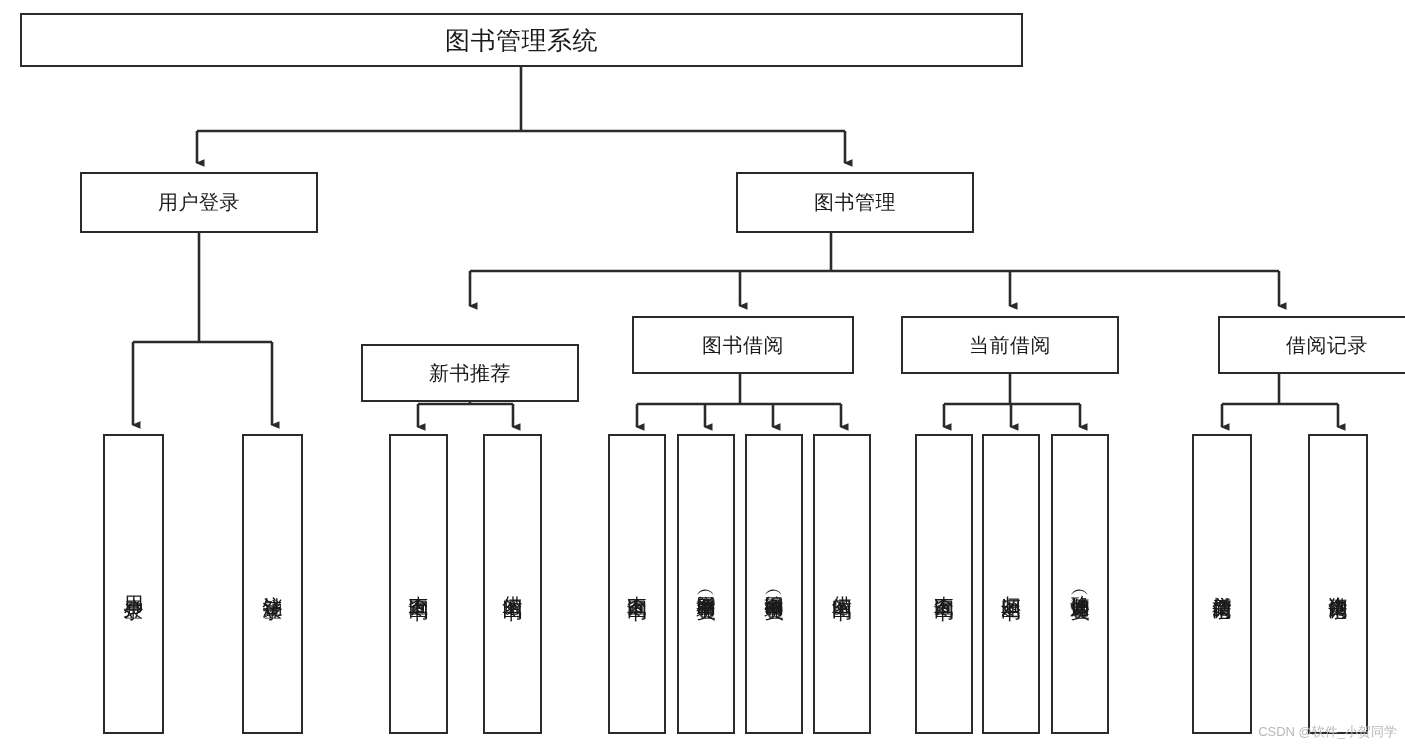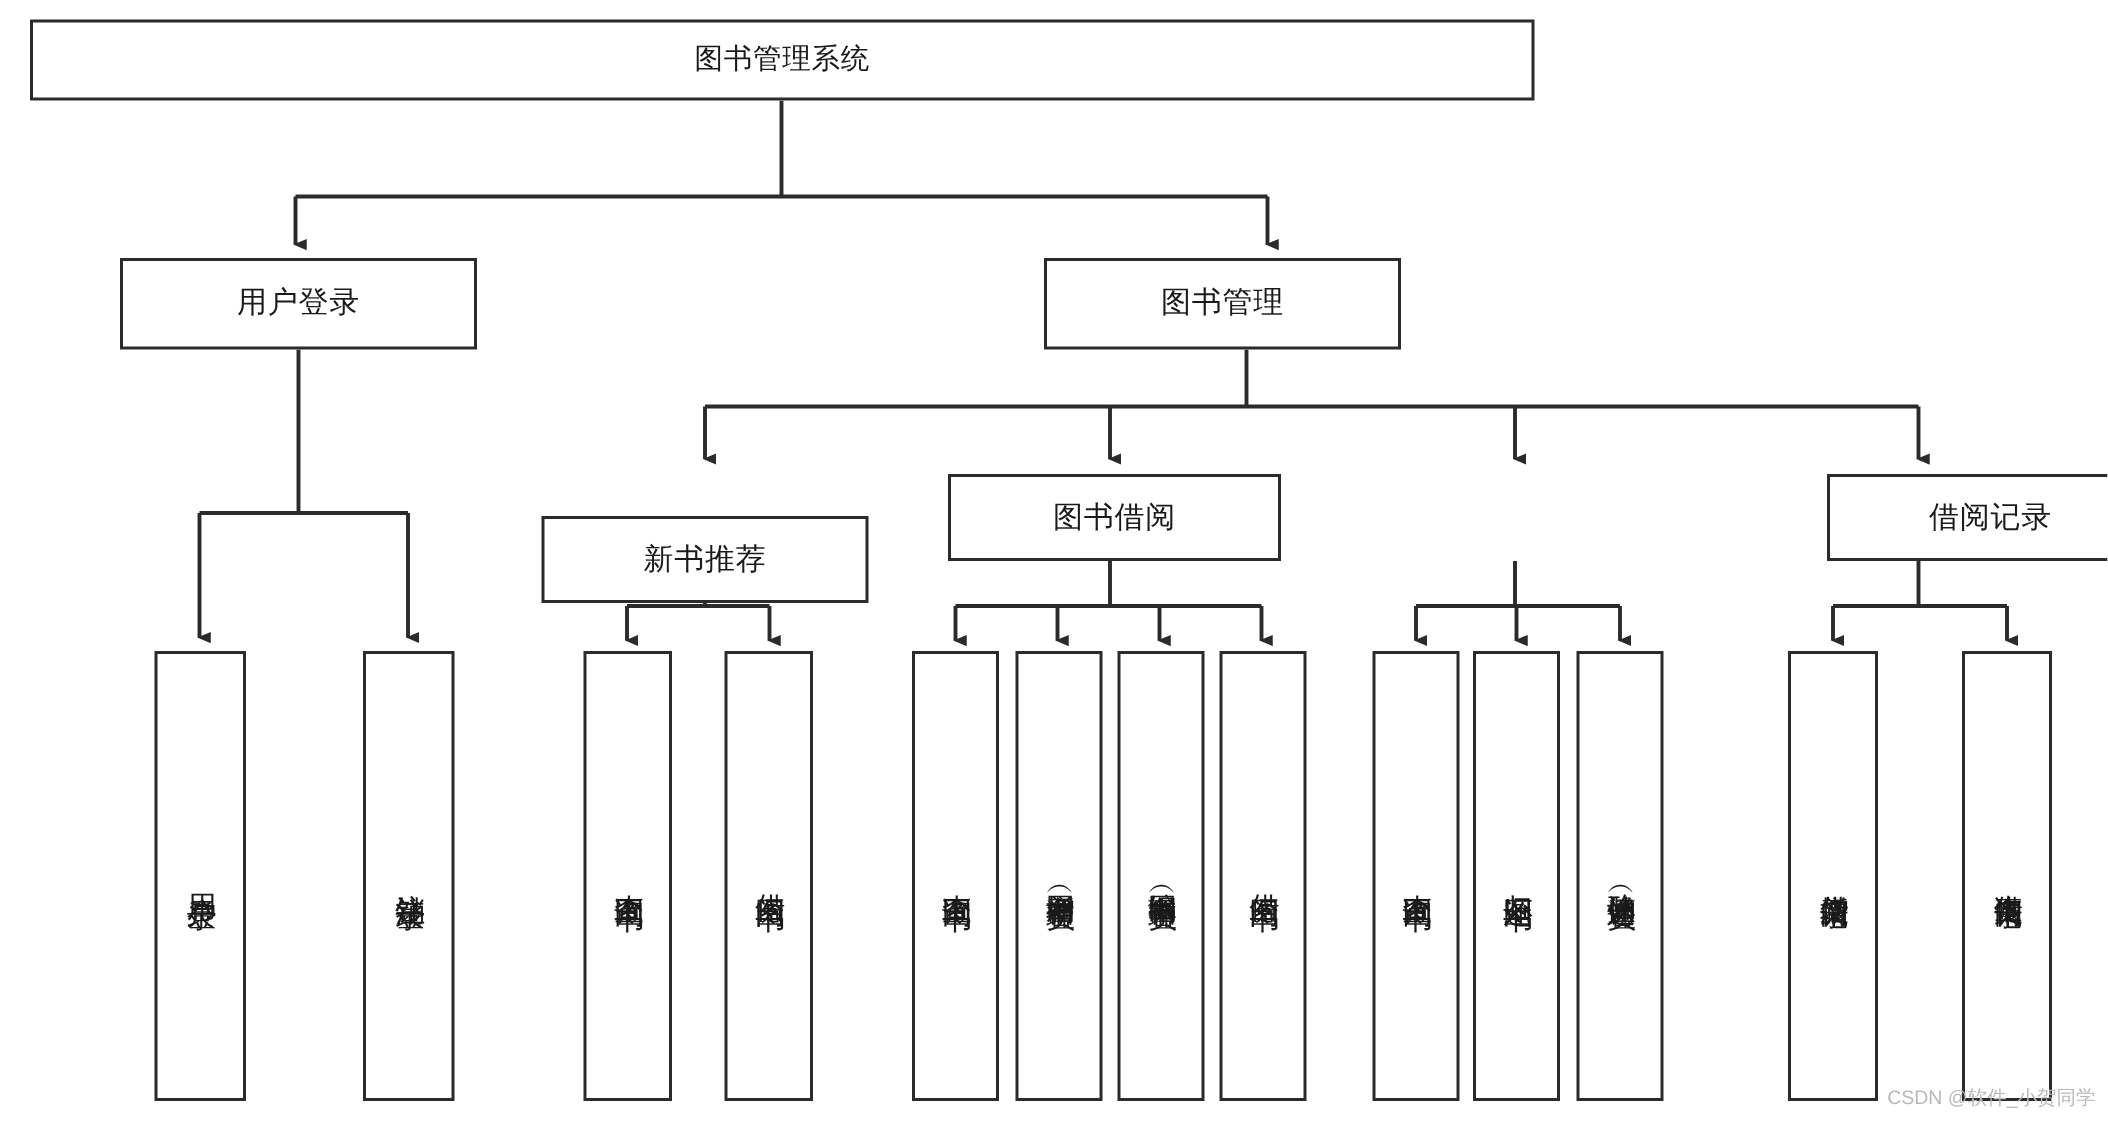--- a/index.html
+++ b/index.html
@@ -42,21 +42,21 @@
     text-align: center;
     line-height: 1.12;
     letter-spacing: 0.5px;
   }
   
   .node.h .lbl {
     font-size: 20px;
     white-space: nowrap;
   }
   .node.root .lbl {
-    font-size: 19px;
+    font-size: 25px;
   }
   
   .node.v {
     align-items: center;
     justify-content: center;
   }
   .node.v .lbl {
     writing-mode: vertical-rl;
     text-orientation: upright;
     font-size: 20px;
@@ -136,32 +136,35 @@
   </svg>
 
   <div class="node h root" style="left:20px; top:13px; width:1003px; height:54px;">
     <span class="lbl">图书管理系统</span>
   </div>
 
   <div class="node h" style="left:80px; top:172px; width:238px; height:61px;">
     <span class="lbl">用户登录</span>
   </div>
 
-  <div class="node h" style="left:696px; top:172px; width:238px; height:61px;">
+  <div class="node h" style="left:736px; top:172px; width:238px; height:61px;">
     <span class="lbl">图书管理</span>
   </div>
 
   <div class="node h" style="left:361px; top:316px; width:218px; height:58px;margin-top:28px;">
     <span class="lbl">新书推荐</span>
   </div>
 
   <div class="node h" style="left:632px; top:316px; width:222px; height:58px;">
     <span class="lbl">图书借阅</span>
   </div>
 
+  <div class="node h" style="left:901px; top:316px; width:218px; height:58px;">
+    <span class="lbl">当前借阅</span>
+  </div>
 
   <div class="node h" style="left:1170px; top:316px; width:218px; height:58px;margin-left:48px;">
     <span class="lbl">借阅记录</span>
   </div>
 
   <div class="node v" style="left:103px; top:434px; width:61px; height:300px;">
     <span class="lbl">用户登录</span>
   </div>
 
   <div class="node v" style="left:242px; top:434px; width:61px; height:300px;">

